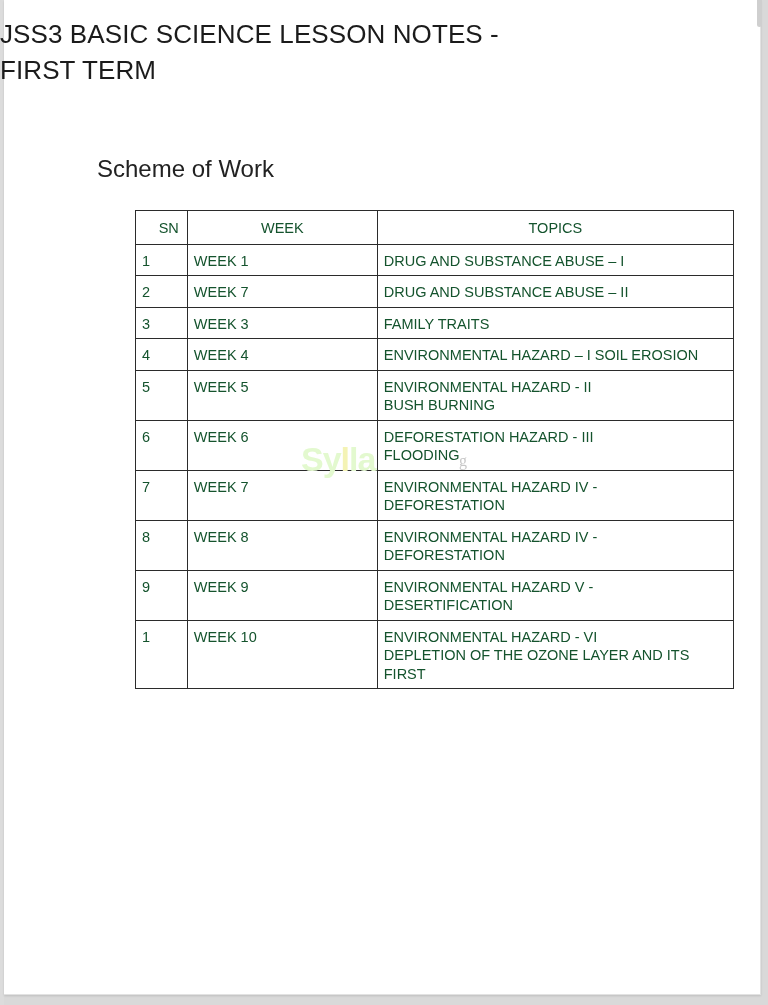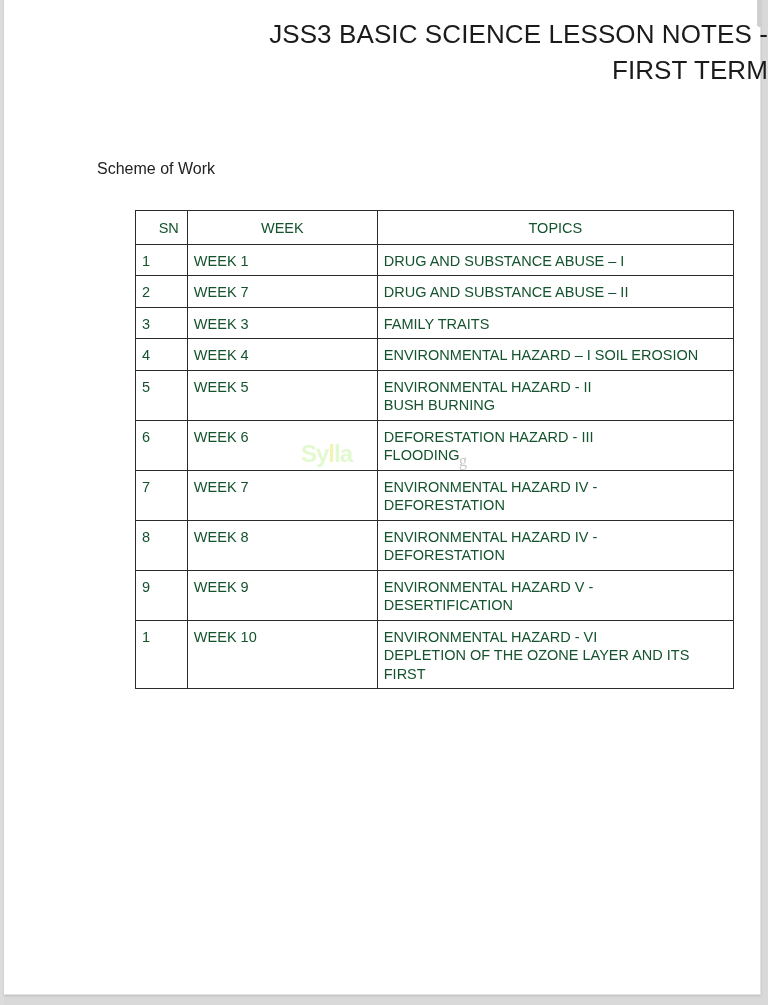--- a/index.html
+++ b/index.html
@@ -39,31 +39,31 @@
       width: 5px;
       height: 27px;
       background: #cfcfcf;
       border-radius: 0 0 3px 3px;
     }
     .doc-title {
       position: absolute;
       left: 0;
       top: 16px;
       width: 768px;
-      text-align: right;
+      text-align: left;
       font-size: 26px;
       line-height: 36px;
       color: #1b1b1b;
       letter-spacing: 0.1px;
     }
     .section-heading {
       position: absolute;
       left: 97px;
       top: 156px;
-      font-size: 16px;
+      font-size: 24px;
       line-height: 26px;
       color: #222;
       text-align: right;
     }
     table.scheme {
       position: absolute;
       left: 135px;
       top: 210px;
       width: 599px;
       border-collapse: collapse;
@@ -86,21 +86,21 @@
       padding-right: 8px;
     }
     .col-sn { width: 37px; }
     .col-week { width: 178px; }
     .col-topic { width: 345px; }
     .topic-line { display: block; }
     .watermark {
       position: absolute;
       left: 301px;
       top: 440px;
-      font-size: 24px;
+      font-size: 34px;
       font-weight: bold;
       color: #e3f9cf;
       letter-spacing: -1px;
       pointer-events: none;
     }
     .watermark .wm-l { color: #f4f3b5; }
     .watermark-g {
       position: absolute;
       left: 459px;
       top: 452px;

